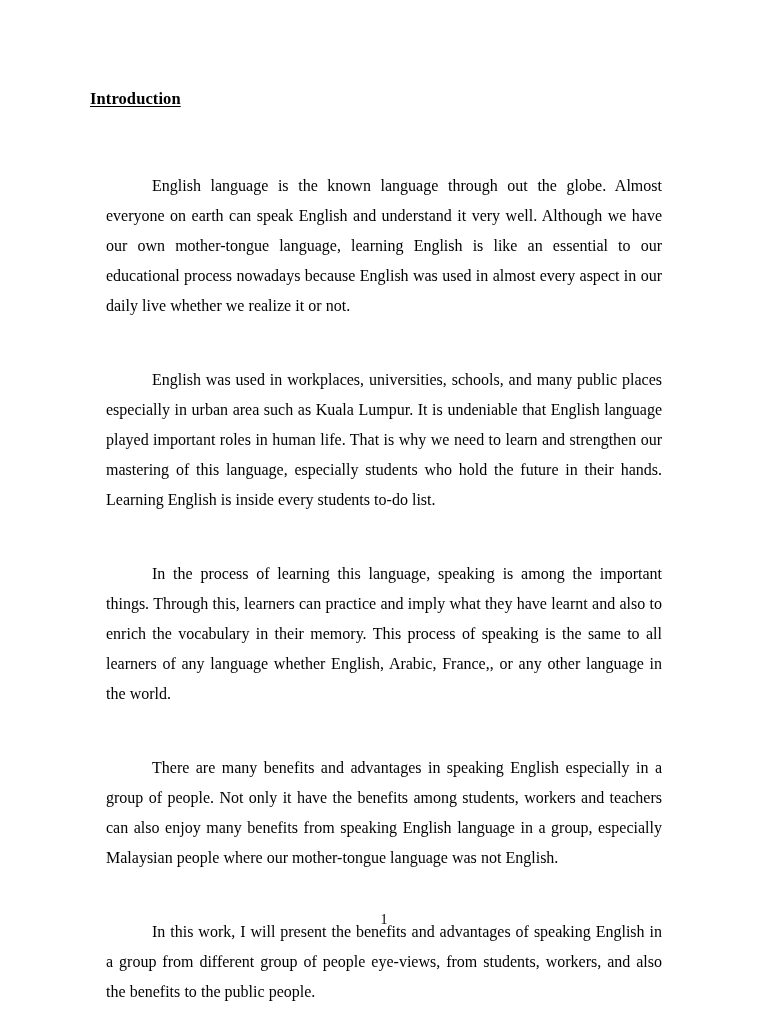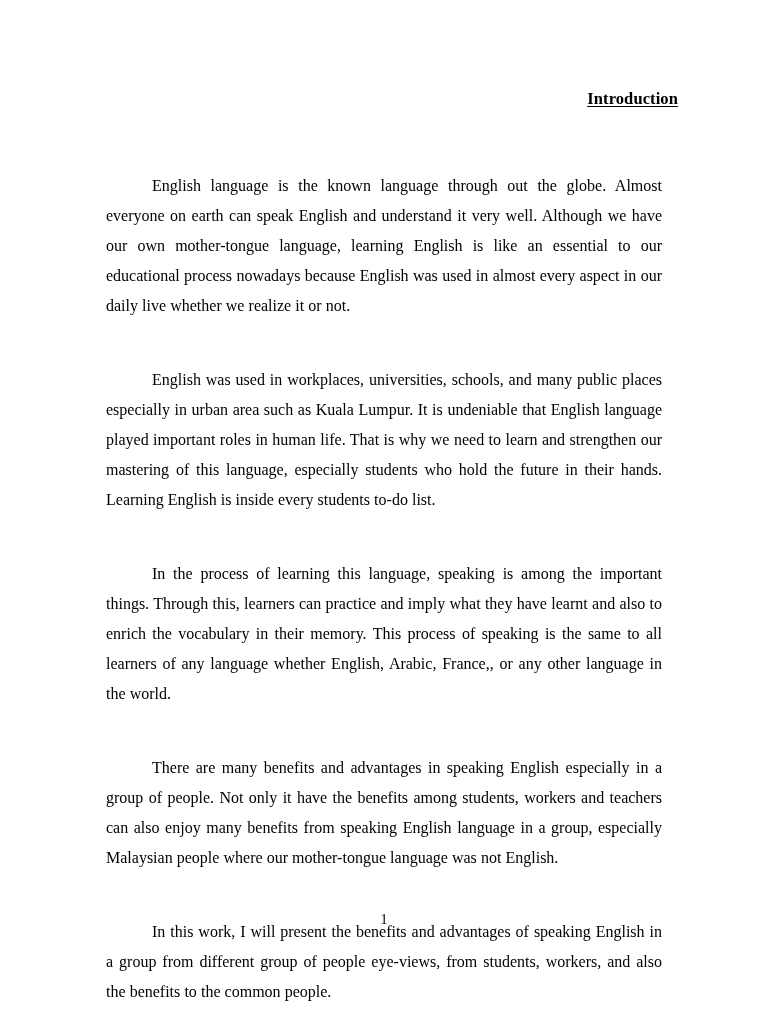--- a/index.html
+++ b/index.html
@@ -35,21 +35,20 @@
 
   .doc-heading {
     font-size: 16.5px;
     font-weight: bold;
     line-height: 30px;
     margin: 0;
     padding: 0;
     text-decoration: underline;
     text-underline-offset: 2px;
     letter-spacing: 0.1px;
-    text-align: right;
   }
 
   .heading-gap {
     height: 41px;
   }
 
   .body-text {
     font-size: 16px;
     line-height: 30px;
     text-align: justify;
@@ -95,19 +94,19 @@
     <div class="para-gap"></div>
 
     <p class="body-text">In the process of learning this language, speaking is among the important things. Through this, learners can practice and imply what they have learnt and also to enrich the vocabulary in their memory. This process of speaking is the same to all learners of any language whether English, Arabic, France,, or any other language in the world.</p>
 
     <div class="para-gap"></div>
 
     <p class="body-text">There are many benefits and advantages in speaking English especially in a group of people. Not only it have the benefits among students, workers and teachers can also enjoy many benefits from speaking English language in a group, especially Malaysian people where our mother-tongue language was not English.</p>
 
     <div class="para-gap"></div>
 
-    <p class="body-text">In this work, I will present the benefits and advantages of speaking English in a group from different group of people eye-views, from students, workers, and also the benefits to the common people.</p>
+    <p class="body-text">In this work, I will present the benefits and advantages of speaking English in a group from different group of people eye-views, from students, workers, and also the benefits to the public people.</p>
 
   </div>
 
   <div class="page-number">1</div>
 
 </div>
 
 </body></html>

